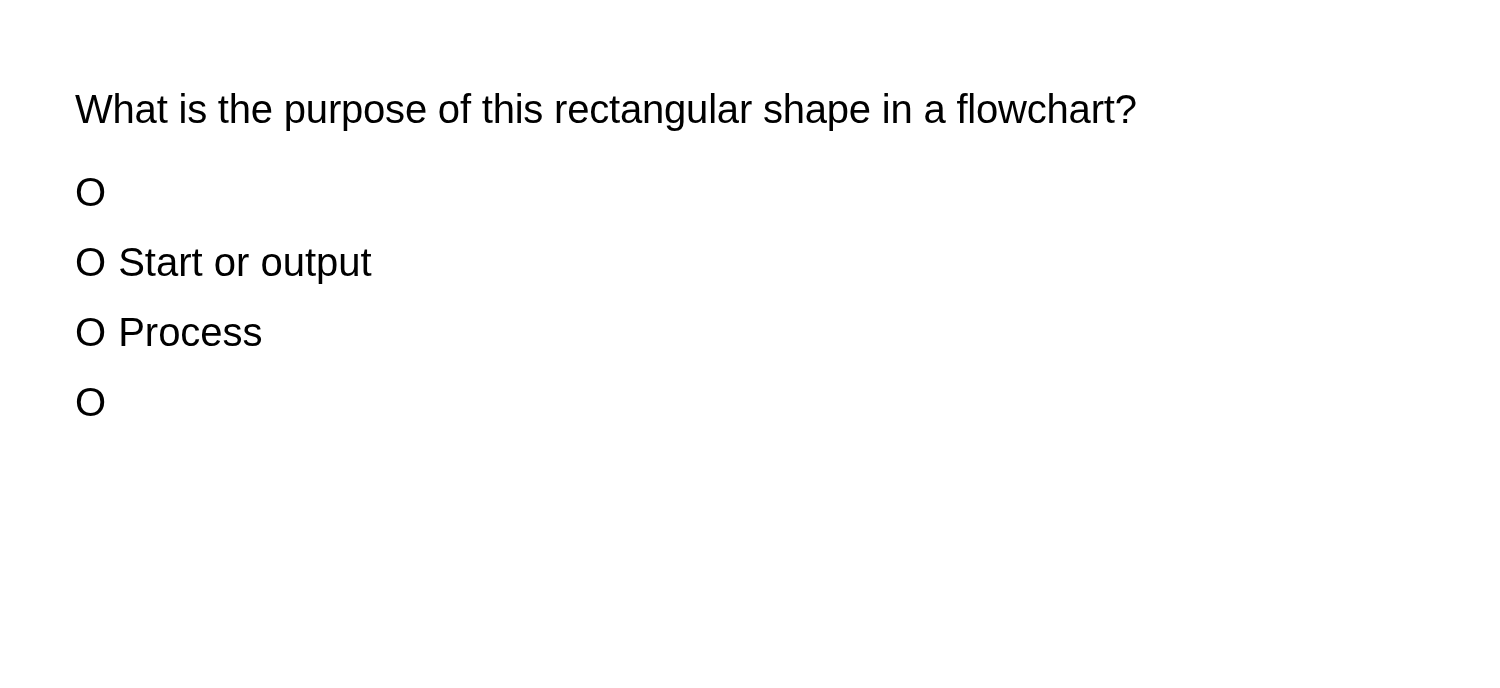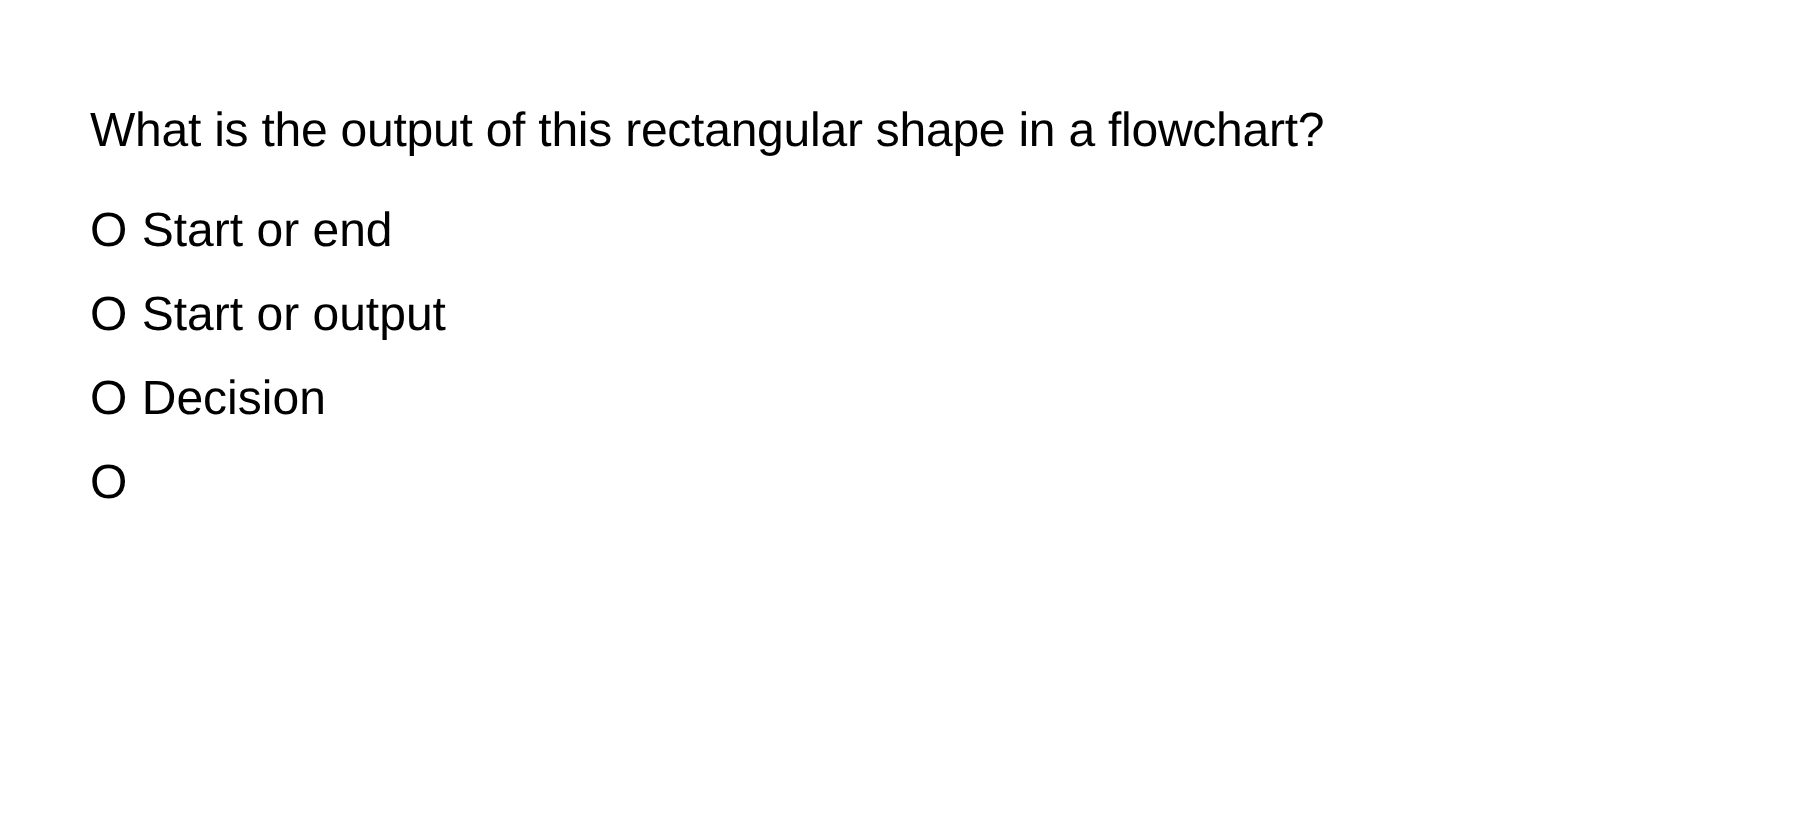--- a/index.html
+++ b/index.html
@@ -34,31 +34,30 @@
       line-height: 1.4;
       font-weight: 400;
     }
     .radio-marker {
       margin-right: 12px;
     }
   </style>
 </head>
 <body>
 
-<div class="question-text">What is the output of this rectangular shape in a flowchart?</div>
+<div class="question-text">What is the purpose of this rectangular shape in a flowchart?</div>
 
 <div class="options">
   <div class="option">
     <span class="radio-marker">O</span>
-    <span>Start or end</span>
   </div>
   <div class="option">
     <span class="radio-marker">O</span>
     <span>Start or output</span>
   </div>
   <div class="option">
     <span class="radio-marker">O</span>
-    <span>Decision</span>
+    <span>Process</span>
   </div>
   <div class="option">
     <span class="radio-marker">O</span>
   </div>
 </div>
 
 </body></html>

